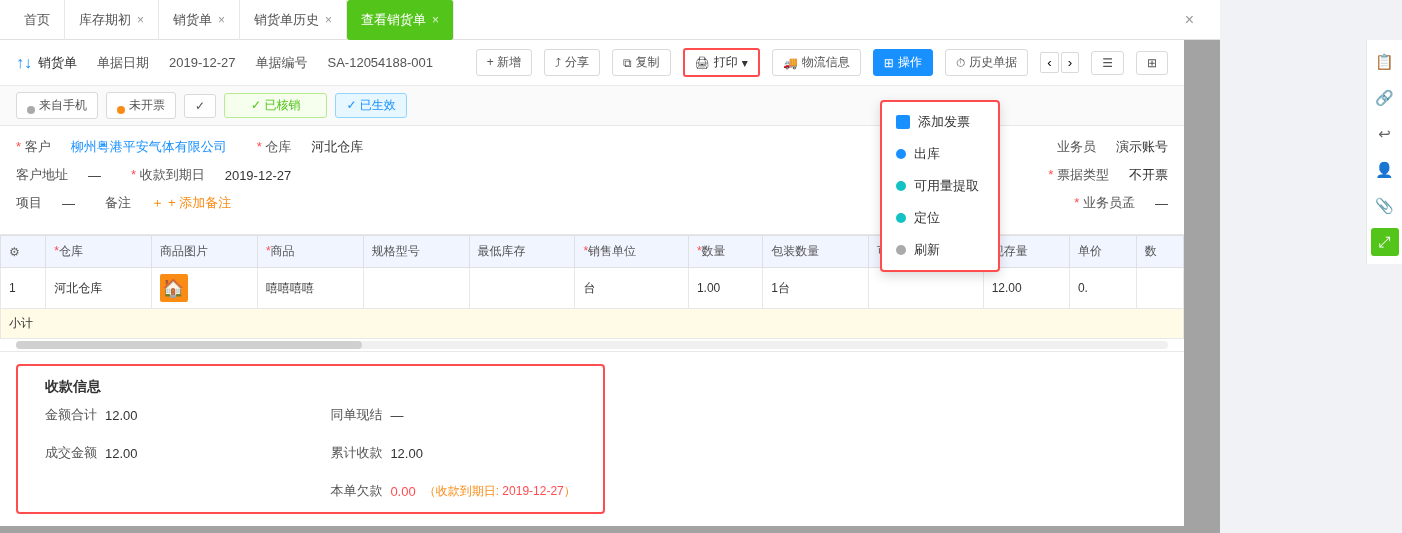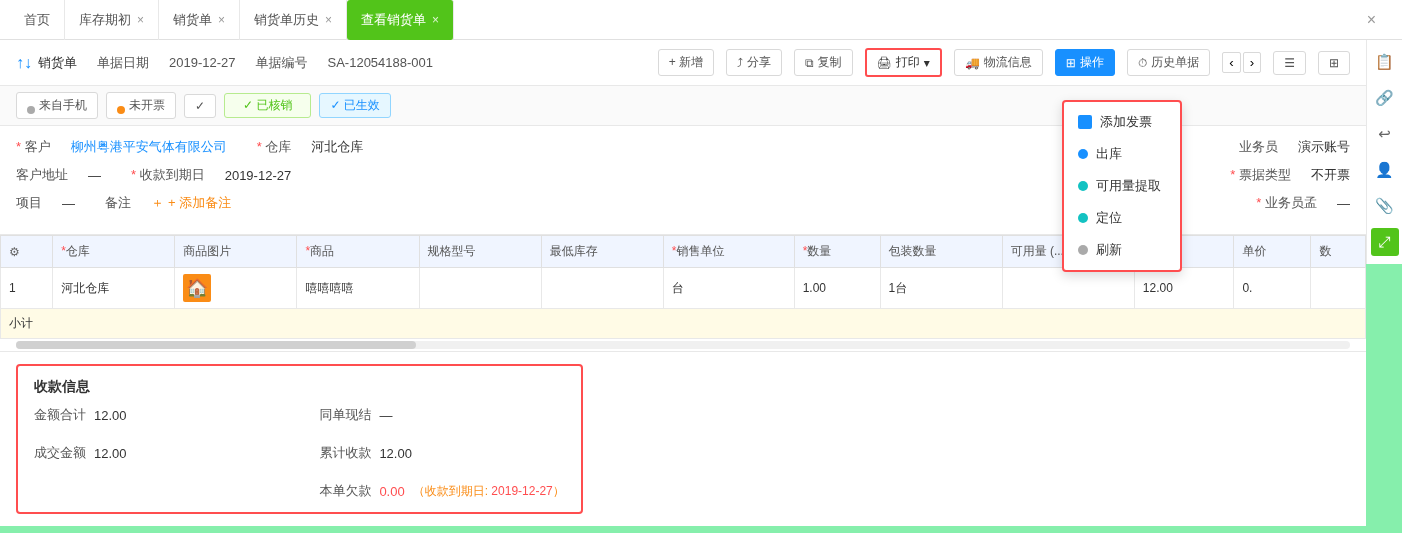--- a/index.html
+++ b/index.html
@@ -50,21 +50,21 @@
     }
     .status-btn {
       display: flex; align-items: flex-end; gap: 4px; padding: 4px 10px;
       border: 1px solid #d9d9d9; border-radius: 3px; background: #fff;
       cursor: pointer; font-size: 12px; color: #555;
     }
     .status-btn .dot { width: 8px; height: 8px; border-radius: 50%; display: inline-block; }
     .dot-gray { background: #aaa; }
     .dot-orange { background: #fa8c16; }
     .status-tag-green {
-      padding: 3px 18px; border-radius: 3px; background: #f6ffed;
+      padding: 3px 26px; border-radius: 3px; background: #f6ffed;
       border: 1px solid #b7eb8f; color: #52c41a; font-size: 12px; cursor: pointer;
     }
     .status-tag-blue {
       padding: 3px 10px; border-radius: 3px; background: #e6f7ff;
       border: 1px solid #91d5ff; color: #1890ff; font-size: 12px; cursor: pointer;
     }
 
     
     .form-area { padding: 12px 16px; background: #fff; }
     .form-row { display: flex; align-items: center; margin-bottom: 10px; gap: 30px; }
@@ -84,21 +84,21 @@
       font-weight: normal; white-space: nowrap; text-align: left;
     }
     td { padding: 6px 8px; border: 1px solid #e8e8e8; color: #333; vertical-align: middle; }
     tr.subtotal-row { background: #fffbe6; }
     .gear-icon { color: #666; }
     .product-img { width: 28px; height: 28px; background: #fa8c16; border-radius: 2px; display: flex; align-items: center; justify-content: center; }
 
     
     .bottom-section { display: flex; padding: 12px 16px; background: #fff; border-top: 1px solid #e8e8e8; }
     .payment-info-box {
-      border: 2px solid #ff4d4f; border-radius: 4px; padding: 12px 16px;
+      border: 2px solid #ff4d4f; border-radius: 4px; padding: 12px 27px;
       min-width: 520px; background: #fff;
     }
     .payment-title { font-size: 14px; font-weight: bold; margin-bottom: 10px; color: #333; }
     .payment-rows { display: grid; grid-template-columns: 1fr 1fr; gap: 20px 40px; }
     .payment-row { display: flex; align-items: center; gap: 8px; font-size: 13px; }
     .payment-row .p-label { color: #555; white-space: nowrap; }
     .payment-row .p-value { color: #333; }
     .payment-row .p-value-red { color: #ff4d4f; }
 
     
@@ -131,21 +131,21 @@
     
     .scroll-bar-h {
       height: 8px; background: #f0f0f0; border-radius: 4px; margin: 2px 16px;
       position: relative;
     }
     .scroll-bar-h-thumb {
       width: 30%; height: 100%; background: #d0d0d0; border-radius: 4px; position: absolute; left: 0;
     }
 
     
-    .page-container { width: 1402px; min-height: 533px; overflow: hidden; position: relative; background: #86efac; }
+    .page-container { width: 1220px; min-height: 533px; overflow: hidden; position: relative; background: #a3a3a3; }
     .content-wrap { margin-right: 36px; background: #fff; }
   </style>
 </head>
 <body>
 
 <div class="page-container">
 
   <div class="tab-bar">
     <div class="tab">
       <span>首页</span>

